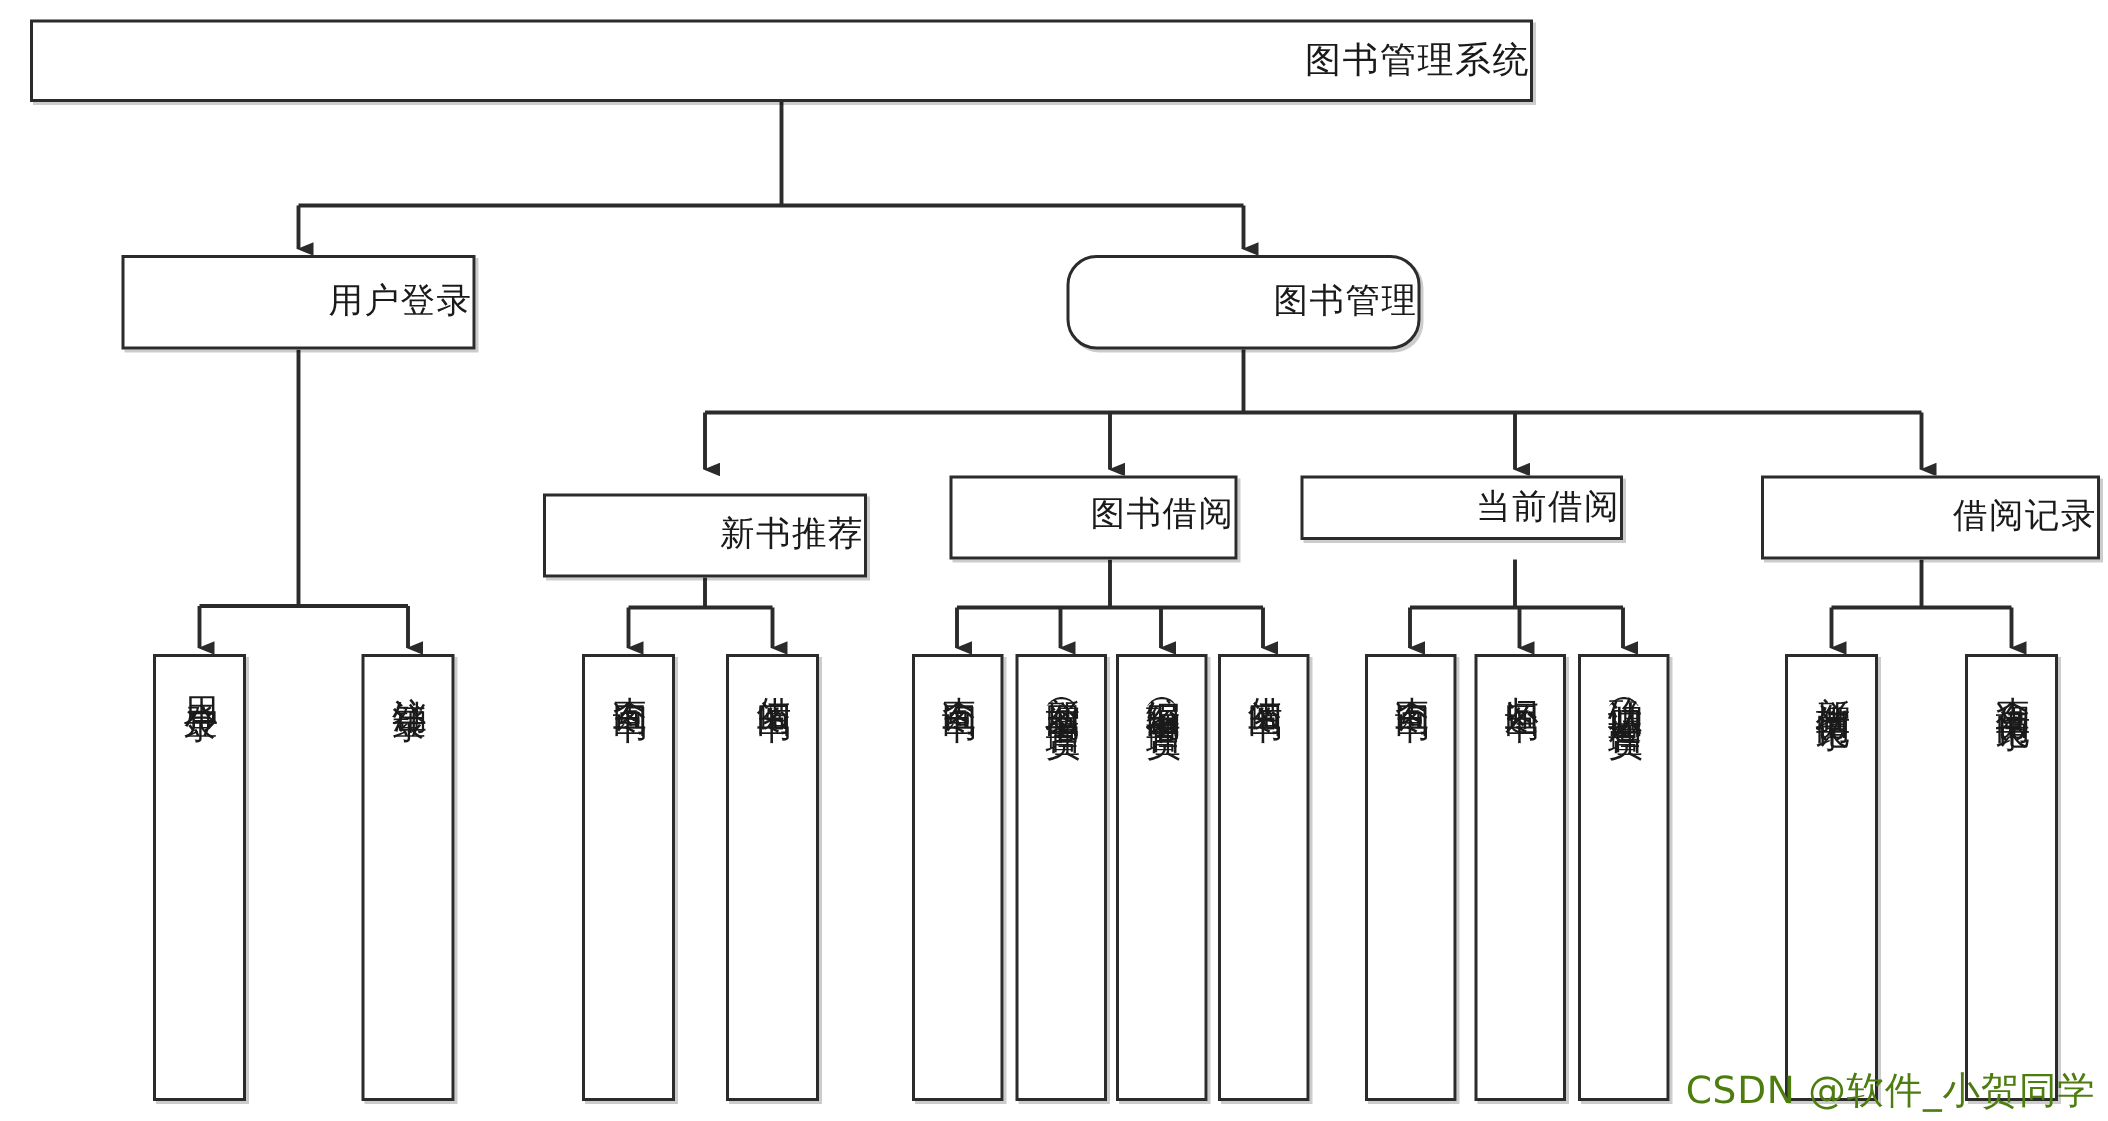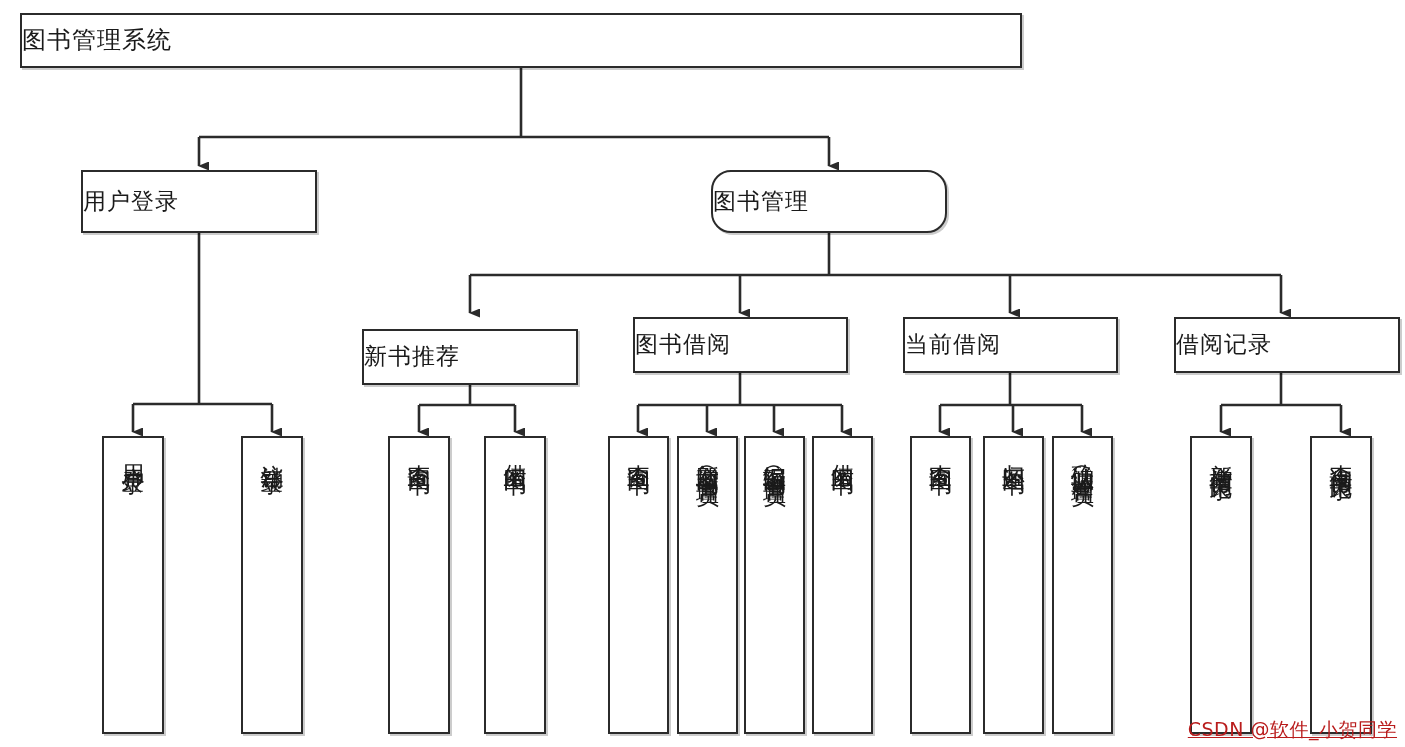--- a/index.html
+++ b/index.html
@@ -27,21 +27,21 @@
     pointer-events: none;
   }
   .node {
     position: absolute;
     box-sizing: border-box;
     background: #ffffff;
     border: 2.5px solid #2b2b2b;
     box-shadow: 2px 2px 0 rgba(0,0,0,0.20);
     display: flex;
     align-items: center;
-    justify-content: flex-start;
+    justify-content: flex-end;
     color: #1a1a1a;
   }
   .node.horiz {
     font-size: 23px;
     letter-spacing: 1px;
     line-height: 1.2;
     text-align: center;
   }
   .node.root {
     font-size: 24px;
@@ -58,25 +58,24 @@
     font-size: 23px;
     line-height: 1.18;
     letter-spacing: 3px;
     white-space: nowrap;
     color: #1a1a1a;
   }
   .watermark {
     position: absolute;
     right: 8px;
     bottom: 4px;
-    font-size: 19px;
-    color: #b91c1c;
+    font-size: 25px;
+    color: #4d7c0f;
     letter-spacing: 0.5px;
     white-space: nowrap;
-    text-decoration: underline;
   }
 </style>
 </head>
 <body>
 
 <div id="canvas">
 
   <svg class="wires" viewBox="0 0 1405 747" xmlns="http://www.w3.org/2000/svg">
     <defs>
       <marker id="arrow" markerWidth="9" markerHeight="11" refX="4.5" refY="10" orient="auto" markerUnits="userSpaceOnUse">
@@ -134,24 +133,24 @@
   <div class="node horiz" style="left:81px; top:170px; width:236px; height:63px;">
     <span>用户登录</span>
   </div>
   <div class="node horiz" style="left:711px; top:170px; width:236px; height:63px;border-radius:20px;">
     <span>图书管理</span>
   </div>
 
   <div class="node horiz" style="left:362px; top:329px; width:216px; height:56px;">
     <span>新书推荐</span>
   </div>
-  <div class="node horiz" style="left:633px; top:317px; width:215px; height:56px;">
+  <div class="node horiz" style="left:633px; top:317px; width:192px; height:56px;font-family:Liberation Mono, monospace;">
     <span>图书借阅</span>
   </div>
-  <div class="node horiz" style="left:903px; top:317px; width:215px; height:56px;">
+  <div class="node horiz" style="left:867px; top:317px; width:215px; height:43px;">
     <span>当前借阅</span>
   </div>
   <div class="node horiz" style="left:1174px; top:317px; width:226px; height:56px;">
     <span>借阅记录</span>
   </div>
 
   <div class="node vert" style="left:102px; top:436px; width:62px; height:298px;">
     <span class="vert-label">用户登录</span>
   </div>
   <div class="node vert" style="left:241px; top:436px; width:62px; height:298px;">

